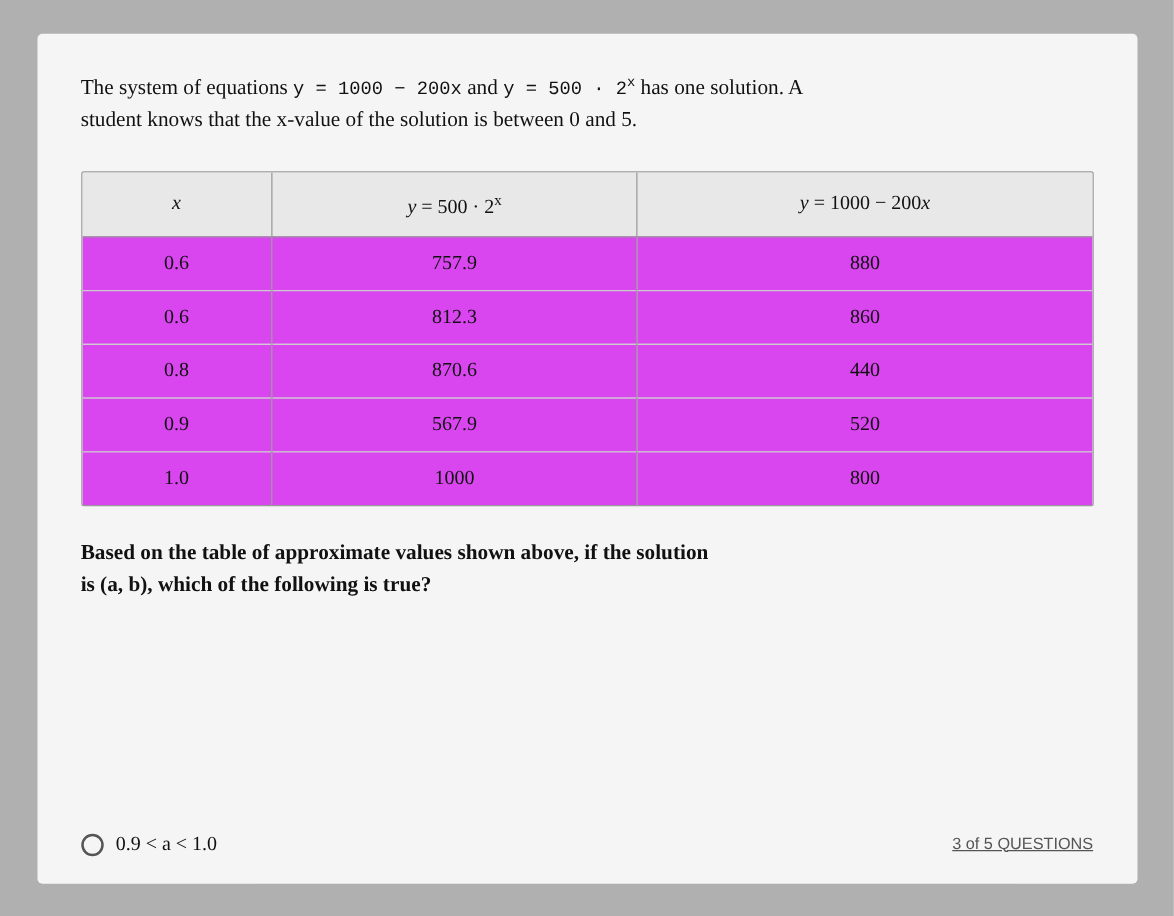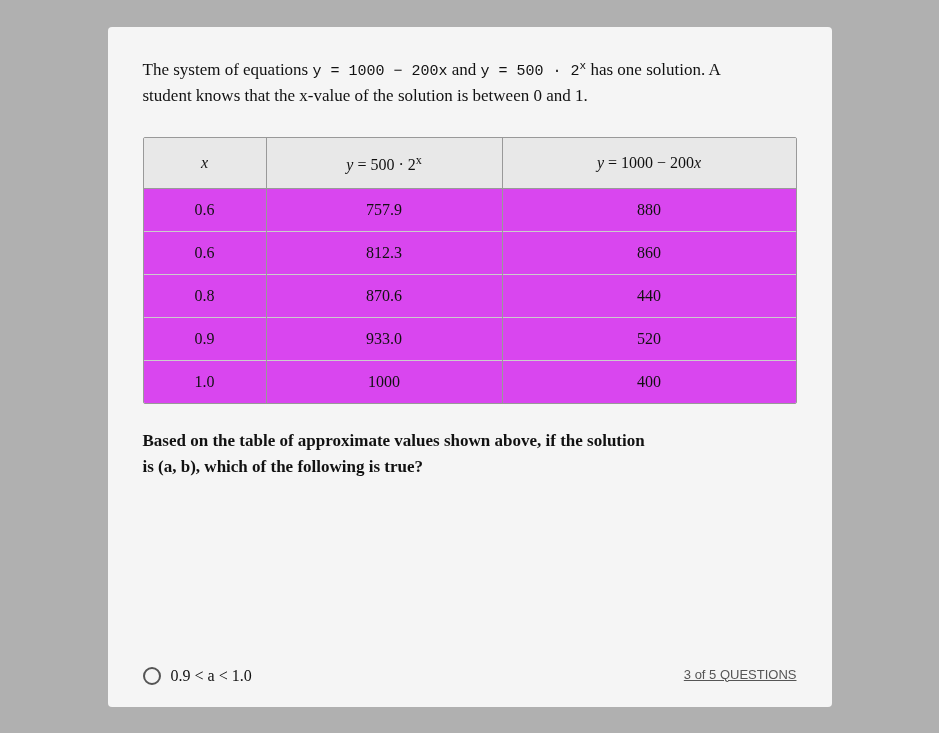--- a/index.html
+++ b/index.html
@@ -12,21 +12,21 @@
       background-color: #b0b0b0;
       display: flex;
       justify-content: center;
       align-items: center;
       min-height: 100vh;
       font-family: Georgia, 'Times New Roman', serif;
     }
 
     .card {
       background-color: #f5f5f5;
-      width: 724px;
+      width: 880px;
       min-height: 680px;
       padding: 30px 35px 25px 35px;
       border-radius: 4px;
       position: relative;
     }
 
     .intro-text {
       font-size: 17px;
       color: #111;
       line-height: 1.55;
@@ -133,21 +133,21 @@
     }
   </style>
 </head>
 <body>
 
 <div class="card">
 
   <p class="intro-text">
     <span>The system of equations  </span><span style="font-family:'Courier New',monospace;font-size:15px;">y = 1000 − 200x</span><span>  and  </span><span style="font-family:'Courier New',monospace;font-size:15px;">y = 500 · 2<sup style="font-size:11px;">x</sup></span><span>  has one solution. A</span>
     <br>
-    <span>student knows that the x-value of the solution is between 0 and 1.</span>
+    <span>student knows that the x-value of the solution is between 0 and 5.</span>
   </p>
 
   <div class="table-wrapper">
     <table>
       <thead>
         <tr>
           <th>
             <span style="font-style:italic;">x</span>
           </th>
           <th>
@@ -169,27 +169,27 @@
           <td>812.3</td>
           <td>860</td>
         </tr>
         <tr>
           <td>0.8</td>
           <td>870.6</td>
           <td>440</td>
         </tr>
         <tr>
           <td>0.9</td>
-          <td>933.0</td>
+          <td>567.9</td>
           <td>520</td>
         </tr>
         <tr>
           <td>1.0</td>
           <td>1000</td>
-          <td>400</td>
+          <td>800</td>
         </tr>
       </tbody>
     </table>
   </div>
 
   <p class="conclusion-text">
     <span>Based on the table of approximate values shown above, if the solution</span><br>
     <span>is (a, b),  which of the following is true?</span>
   </p>
 

